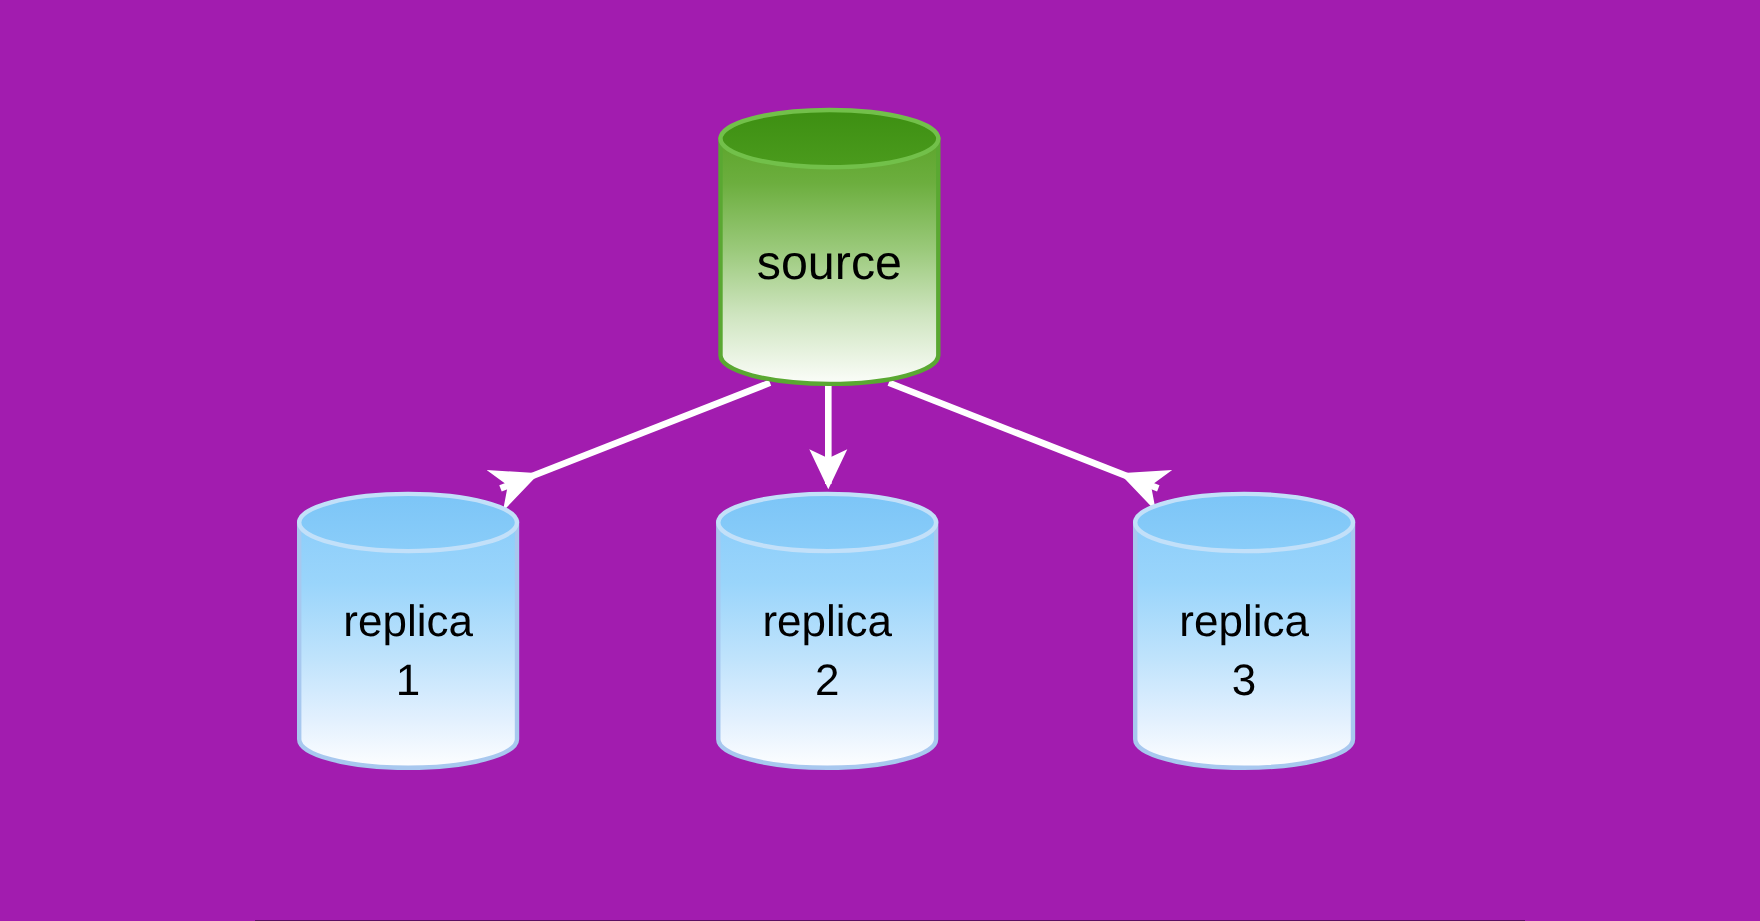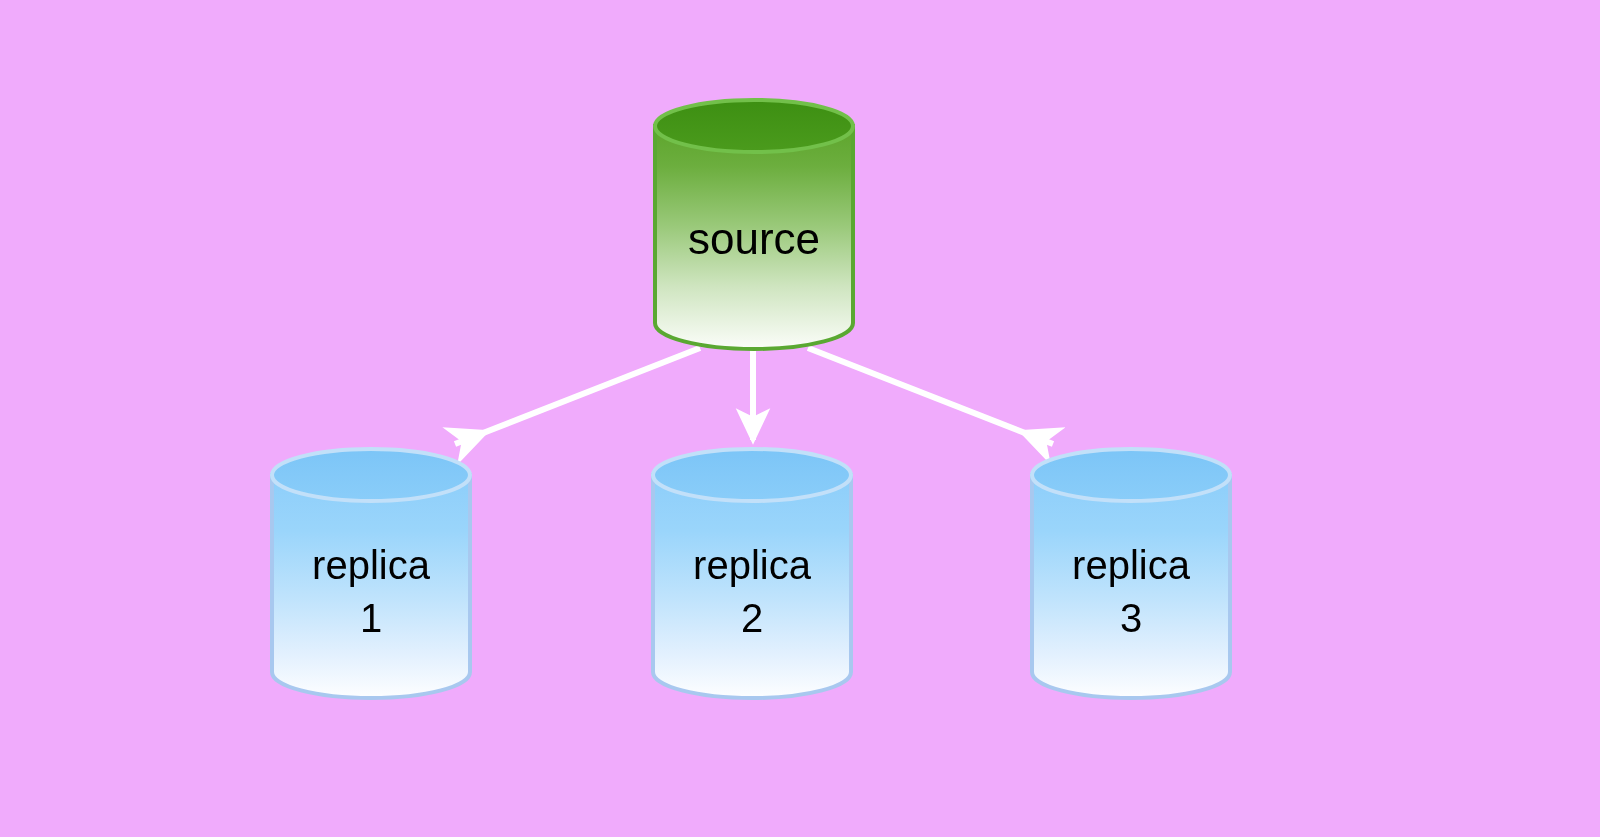--- a/index.html
+++ b/index.html
@@ -4,21 +4,21 @@
 <style>
   html, body {
     margin: 0;
     padding: 0;
     background: #000000;
   }
   #canvas {
     position: relative;
     width: 1600px;
     height: 837px;
-    background: #f0abfc;
+    background: #a21caf;
     overflow: hidden;
     font-family: "Liberation Sans", sans-serif;
   }
   #diagram-svg {
     position: absolute;
     left: 0;
     top: 0;
     width: 1600px;
     height: 837px;
     display: block;

